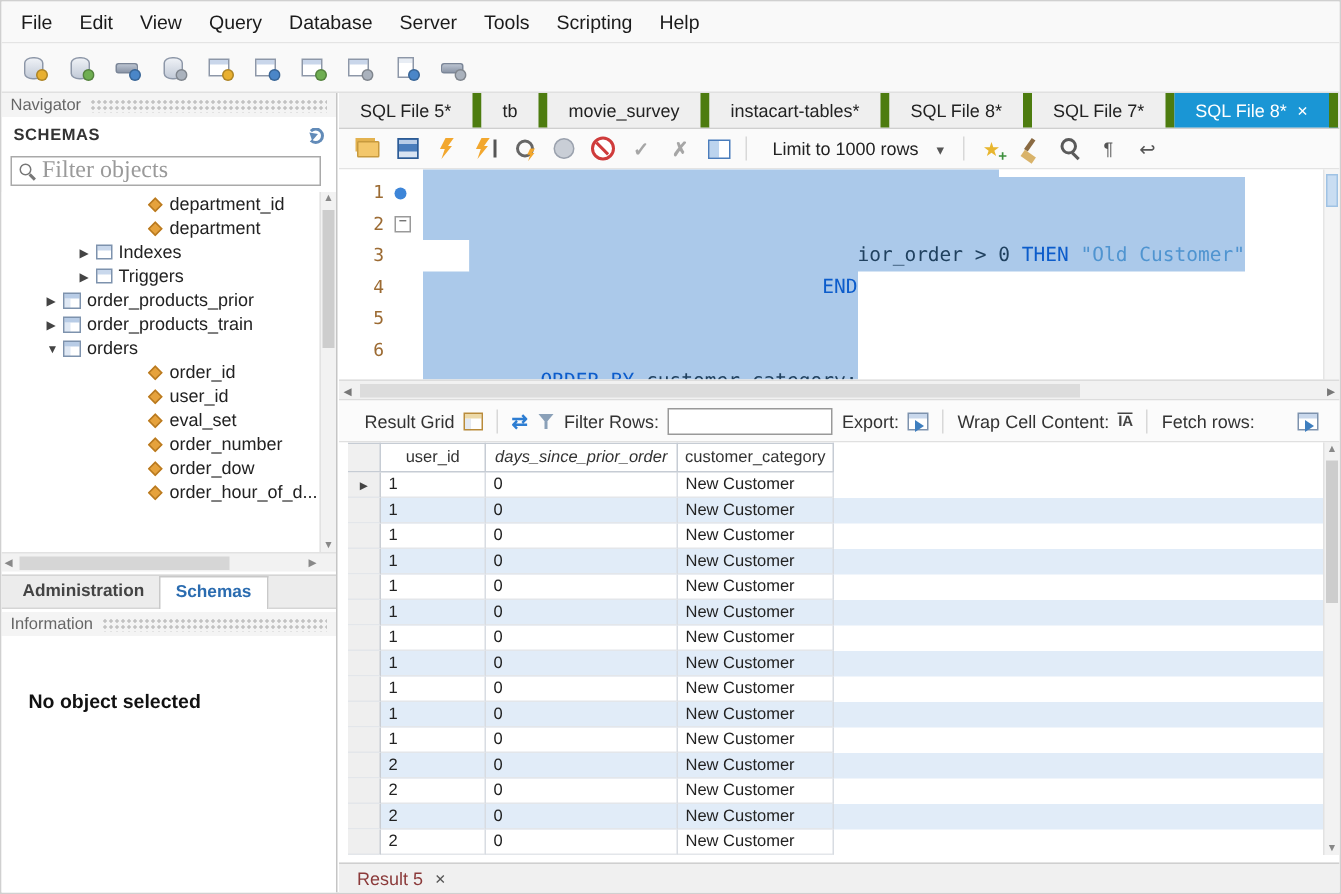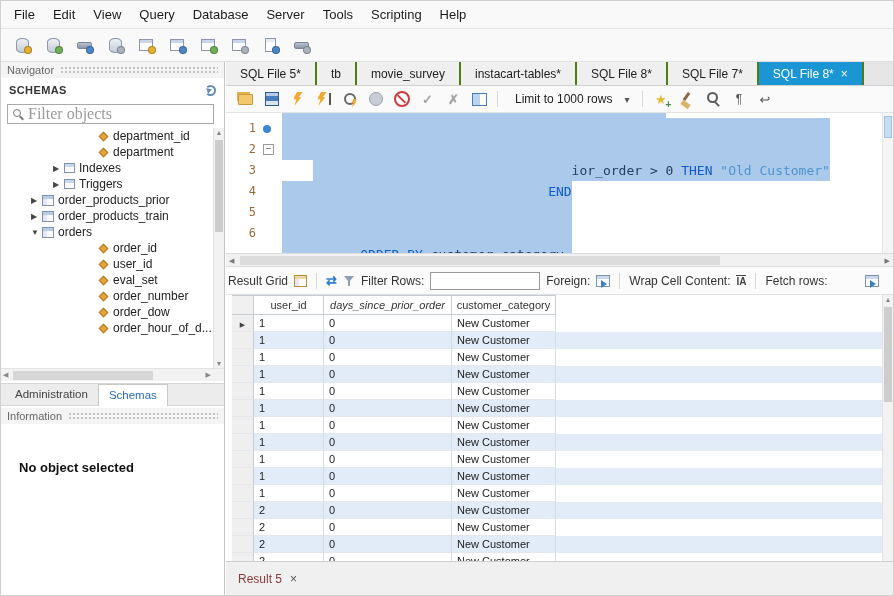--- a/index.html
+++ b/index.html
@@ -61,33 +61,33 @@
 
   .tree-vscroll { position:absolute; top:66px; right:0; width:11px; height:240px; background:#f2f2f2; border-left:1px solid #e2e2e2; font-size:7px; color:#888; }
   .tree-vscroll .arr-up { position:absolute; top:1px; left:0; right:0; text-align:center; }
   .tree-vscroll .arr-dn { position:absolute; bottom:1px; left:0; right:0; text-align:center; }
   .tree-vscroll .thumb  { position:absolute; top:12px; left:1px; right:1px; height:92px; background:#cdcdcd; }
   .tree-hscroll { position:absolute; top:306px; left:0; right:0; height:13px; background:#f2f2f2; border-top:1px solid #e2e2e2; font-size:7px; color:#888; }
   .tree-hscroll .arr-l { position:absolute; left:2px; top:2px; }
   .tree-hscroll .arr-r { position:absolute; right:13px; top:2px; }
   .tree-hscroll .thumb { position:absolute; left:12px; top:2px; width:140px; height:9px; background:#d6d6d6; }
 
-  .side-tabs { position:absolute; top:321px; left:0; right:0; height:23px; background:#ececec; border-top:1px solid #d5d5d5; border-bottom:1px solid #d5d5d5; display:flex; align-items:center; padding-left:4px; }
+  .side-tabs { position:absolute; top:321px; left:0; right:0; height:23px; background:#ececec; border-top:1px solid #d5d5d5; border-bottom:1px solid #d5d5d5; display:flex; align-items:center; padding-left:4px;font-weight:bold; }
   .side-tab { padding:0 10px; line-height:21px; font-size:11.5px; color:#444; cursor:default; }
   .side-tab[data-active="true"] { background:#fff; color:#2b6cb0; border:1px solid #c9c9c9; border-bottom:none; }
 
   #info-header { top:346px; }
   .info-body { position:absolute; top:362px; left:0; right:0; bottom:0; background:#fff; }
   .info-text { margin:36px 0 0 18px; font-size:13px; font-weight:bold; color:#111; }
 
   
   .main { position:absolute; top:61px; left:225px; right:0; bottom:0; background:#fff; }
 
   .tabbar { position:absolute; top:0; left:0; right:0; height:24px; background:#e6e6e6; border-bottom:1px solid #cfcfcf; display:flex; align-items:stretch; }
-  .etab { display:flex; align-items:center; gap:7px; padding:0 14px; font-size:12px; color:#222; background:#efefef; border-right:2px solid #4d7c0f; cursor:default; white-space:nowrap; }
+  .etab { display:flex; align-items:center; gap:7px; padding:0 14px; font-size:12px; color:#222; background:#efefef; border-right:6px solid #4d7c0f; cursor:default; white-space:nowrap; }
   .etab[data-active="true"] { background:#1a96d5; color:#fff; }
   .tclose { font-size:12px; line-height:12px; color:inherit; }
   .tclose:empty { display:none; }
 
   .sqltoolbar { position:absolute; top:24px; left:0; right:0; height:27px; background:#fafafa; border-bottom:1px solid #e3e3e3; display:flex; align-items:center; gap:3px; padding-left:8px; }
   .sqi { position:relative; width:23px; height:21px; display:flex; align-items:center; justify-content:center; }
   .sqi[data-glyph="folder"]::before { content:""; width:13px; height:9px; background:#f3c76b; border:1px solid #c79a3e; border-radius:1px; box-shadow:-2px -3px 0 -1px #e3b24f; }
   .sqi[data-glyph="save"]::before { content:""; width:12px; height:12px; background:#4a7dbc; border:1px solid #2d5b93; box-shadow:inset 0 -4px 0 #d9e4f2, inset 0 3px 0 #b9cde8; }
   .sqi[data-glyph="bolt"]::before, .sqi[data-glyph="bolt-cursor"]::before { content:""; width:10px; height:14px; background:#f2a72e; clip-path:polygon(45% 0,100% 0,62% 38%,88% 38%,18% 100%,40% 52%,8% 52%); }
   .sqi[data-glyph="bolt-cursor"]::after { content:""; width:2px; height:12px; background:#555; margin-left:2px; }
@@ -125,21 +125,21 @@
   .seg[data-t="s"] { color:#4f94d0; }
   .editor-vscroll { position:absolute; top:51px; right:0; width:11px; height:140px; background:#f5f5f5; border-left:1px solid #e5e5e5; }
   .editor-vscroll .thumb { position:absolute; top:3px; left:1px; right:1px; height:22px; background:#c9ddf2; border:1px solid #9fc2e4; }
 
   .hscroll { position:absolute; top:191px; left:0; right:0; height:14px; background:#f1f1f1; border-top:1px solid #dcdcdc; border-bottom:1px solid #dcdcdc; font-size:7px; color:#777; }
   .hscroll .arr-l { position:absolute; left:3px; top:3px; }
   .hscroll .arr-r { position:absolute; right:3px; top:3px; }
   .hscroll .thumb { position:absolute; left:14px; top:2px; height:9px; width:72%; background:#dcdcdc; }
 
   
-  .rtoolbar { position:absolute; top:205px; left:0; right:0; height:28px; background:#fbfbfb; border-bottom:1px solid #e0e0e0; display:flex; align-items:center; gap:6px; padding-left:2px; font-size:12px; color:#333; }
+  .rtoolbar { position:absolute; top:205px; left:0; right:0; height:28px; background:#fbfbfb; border-bottom:1px solid #e0e0e0; display:flex; align-items:center; gap:6px; padding-left:17px; font-size:12px; color:#333; }
   .rlabel { white-space:nowrap; }
   .rg-grid-icon { width:13px; height:12px; border:1px solid #b98b3a; background:linear-gradient(#ecd9a8,#ecd9a8) 0 0/100% 3px no-repeat, linear-gradient(#e4e9f1,#e4e9f1) 0 3px/4px 100% no-repeat, #fff; }
   .rg-refresh-icon::before { content:"⇄"; color:#2d7dd2; font-weight:bold; font-size:13px; }
   .funnel { position:relative; width:12px; height:12px; }
   .funnel::before { content:""; position:absolute; top:1px; left:1px; border-left:5px solid transparent; border-right:5px solid transparent; border-top:6px solid #8aa0b8; }
   .funnel::after { content:""; position:absolute; top:6px; left:5px; width:2px; height:5px; background:#8aa0b8; }
   .rfilter-input { width:110px; height:18px; border:1px solid #999; background:#fff; font-size:11px; padding:0 3px; font-family:"Liberation Sans", sans-serif; }
   .small-grid-arrow { position:relative; width:14px; height:12px; border:1px solid #7d92ad; background:linear-gradient(#c9d8ec,#c9d8ec) 0 0/100% 3px no-repeat,#fff; }
   .small-grid-arrow::after { content:""; position:absolute; right:-2px; bottom:-2px; width:0; height:0; border:4px solid transparent; border-left:6px solid #3f7fbf; }
   .wrapcell-icon { font-size:10px; font-weight:bold; color:#444; border-top:1px solid #444; padding-top:1px; line-height:10px; }
@@ -162,21 +162,21 @@
   .grid-row:nth-of-type(1) .rowsel::before { content:"▶"; font-size:7px; color:#444; }
   .c1 { width:70px; }
   .c2 { width:128px; }
   .c3 { width:104px; }
 
   .grid-vscroll { position:absolute; top:233px; right:0; width:11px; bottom:25px; background:#f2f2f2; border-left:1px solid #e2e2e2; font-size:7px; color:#888; }
   .grid-vscroll .arr-up { position:absolute; top:1px; left:0; right:0; text-align:center; }
   .grid-vscroll .arr-dn { position:absolute; bottom:1px; left:0; right:0; text-align:center; }
   .grid-vscroll .thumb { position:absolute; top:12px; left:1px; right:1px; height:95px; background:#cdcdcd; }
 
-  .result-tabbar { position:absolute; left:0; right:0; bottom:0; height:34px; background:#f0f0f0; border-top:1px solid #cfcfcf; display:flex; align-items:center; padding-left:12px; gap:8px; }
+  .result-tabbar { position:absolute; left:0; right:0; bottom:0; height:20px; background:#f0f0f0; border-top:1px solid #cfcfcf; display:flex; align-items:center; padding-left:12px; gap:8px; }
   .result-tab-label { font-size:12px; color:#8b3a3a; }
   .result-tab-close { font-size:12px; color:#555; }
 </style>
 </head>
 <body>
 
 <div id="app">
 
   <div class="menubar">
 
@@ -495,21 +495,21 @@
     </div>
 
     <div class="rtoolbar">
       <span class="rlabel">Result Grid</span>
       <span class="rg-grid-icon"></span>
       <span class="sep"></span>
       <span class="rg-refresh-icon"></span>
       <span class="funnel"></span>
       <span class="rlabel">Filter Rows:</span>
       <input class="rfilter-input" type="text" style="">
-      <span class="rlabel">Foreign:</span>
+      <span class="rlabel">Export:</span>
       <span class="small-grid-arrow"></span>
       <span class="sep"></span>
       <span class="rlabel">Wrap Cell Content:</span>
       <span class="wrapcell-icon">IA</span>
       <span class="sep"></span>
       <span class="rlabel">Fetch rows:</span>
       <span class="small-grid-arrow rt-right"></span>
     </div>
 
     <div class="grid-wrap">

